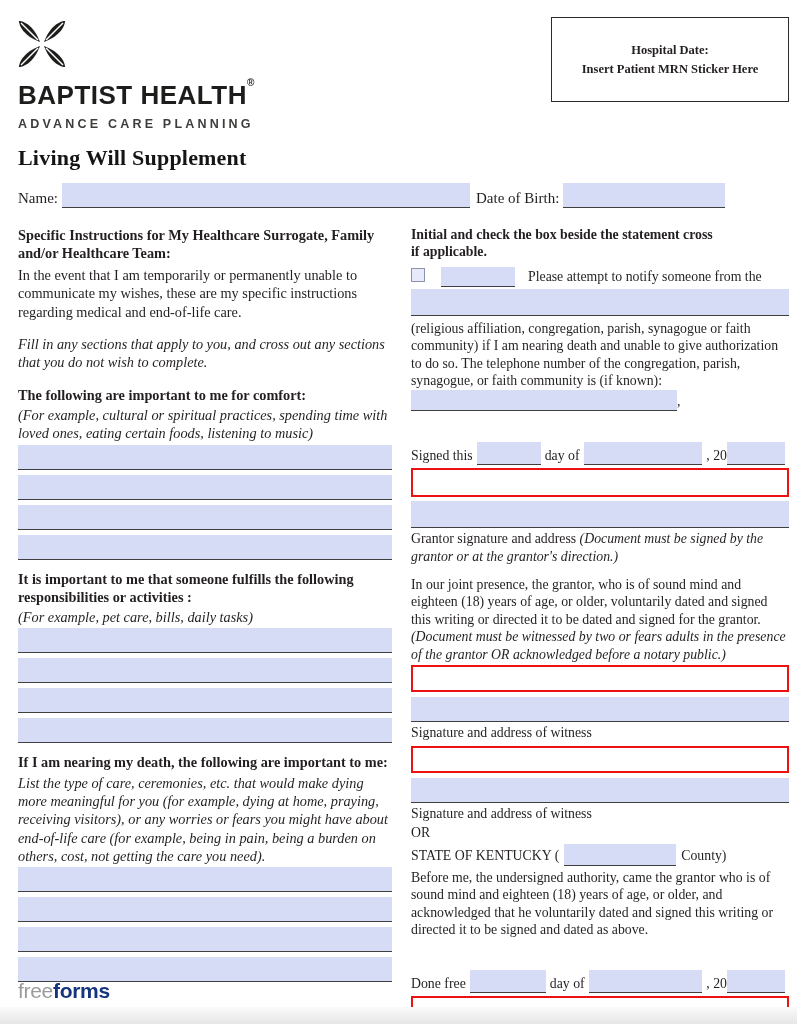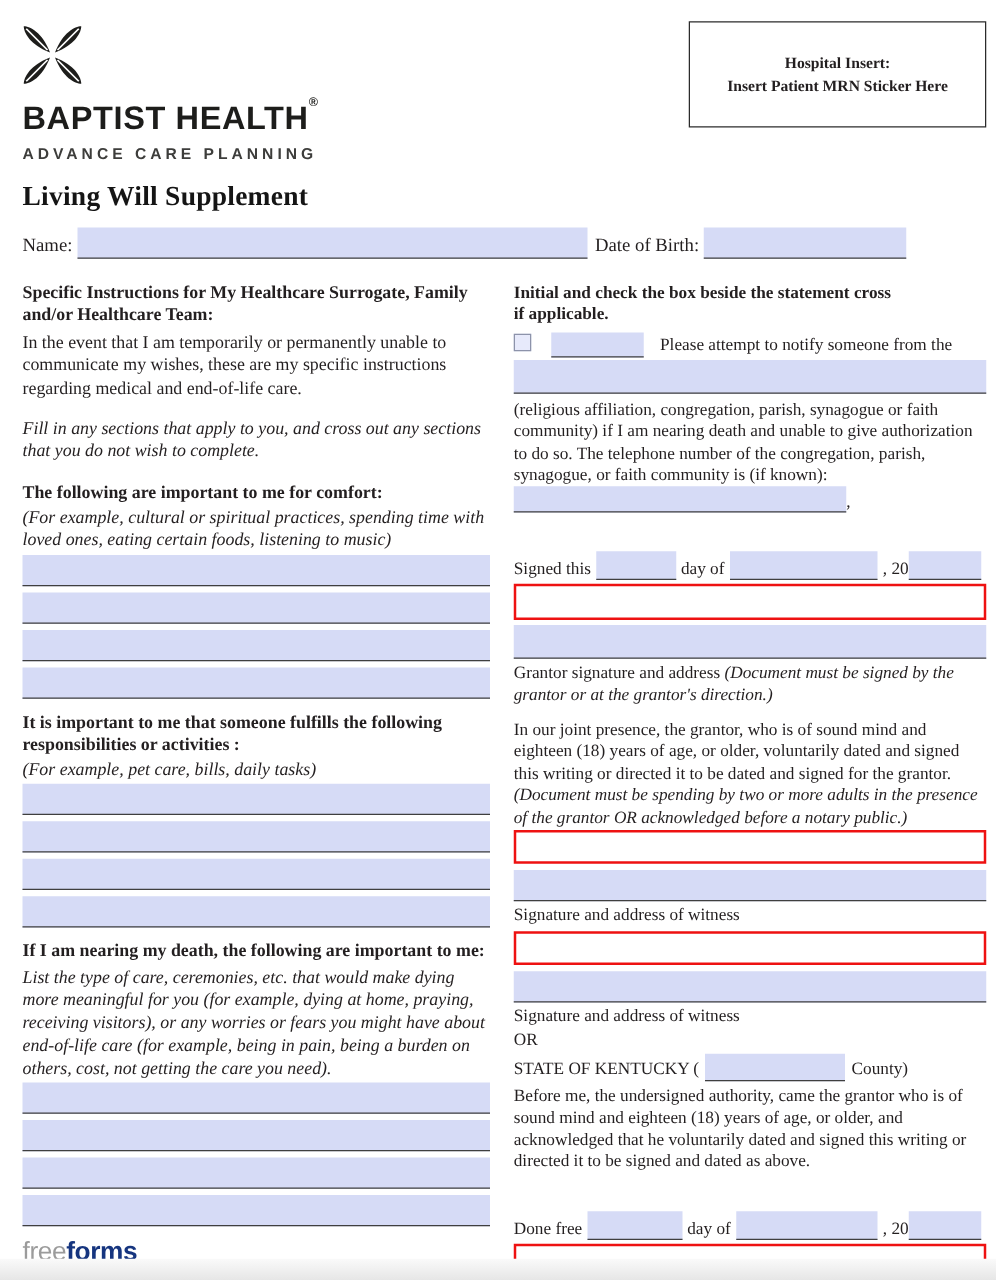--- a/index.html
+++ b/index.html
@@ -72,21 +72,21 @@
   .w-day{width:64px;flex:none;}
   .w-month{flex:1 1 auto;min-width:0;}
   .w-year{width:58px;flex:none;}
   .labelrow{display:flex;align-items:flex-end;margin-bottom:5px;margin-left:19px;}
   .labelrow .lbl{white-space:nowrap;padding:0 4px 1px 0;}
   .state-row{display:flex;align-items:flex-end;margin-bottom:3px;white-space:nowrap;}
   .state-row .field{width:112px;height:22px;margin:0 5px;flex:none;}
   .state-row span{padding-bottom:1px;}
   
   .footer-brand{
-    position:absolute;left:18px;bottom:10px;
+    position:absolute;left:18px;bottom:21px;
     font-family:"Liberation Sans","DejaVu Sans",sans-serif;font-size:21px;letter-spacing:-.3px;
   }
   .footer-brand .free{color:var(--footer-free);font-weight:400;}
   .footer-brand .forms{color:var(--footer-forms);font-weight:bold;}
   .bottom-strip{position:absolute;left:0;right:0;bottom:0;height:17px;background:linear-gradient(180deg,#fafafa,#e6e6e6);}
 </style>
 </head>
 <body>
 
 <div class="page">
@@ -108,21 +108,21 @@
             <line x1="45" y1="45" x2="28" y2="28"></line>
           </g>
         </svg>
       </span>
       <div class="brand-text">
         <div class="brand-name"><span>BAPTIST HEALTH</span><sup>®</sup></div>
         <div class="brand-sub">ADVANCE CARE PLANNING</div>
       </div>
     </div>
     <div class="mrn-box">
-      <div>Hospital Insert:</div>
+      <div>Hospital Date:</div>
       <div>Insert Patient MRN Sticker Here</div>
     </div>
   </div>
 
   <div class="title">Living Will Supplement</div>
 
   <div class="name-row">
     <span class="lbl">Name:</span>
     <input class="field grow" style="max-width: 408px;" value="">
     <span class="lbl" style="padding-left:6px;">Date of Birth:</span>
@@ -182,21 +182,21 @@
         <input class="field w-day" style="">
         <span>day of</span>
         <input class="field w-month" style="">
         <span style="padding-right:0;">, 20</span>
         <input class="field w-year" style="">
       </div>
       <div class="sig-box mb4"></div>
       <input class="field fullline mb2" style="">
       <p class="mb10"><span>Grantor signature and address </span><span class="it">(Document must be signed by the grantor or at the grantor's direction.)</span></p>
 
-      <p class="mb2"><span>In our joint presence, the grantor, who is of sound mind and eighteen (18) years of age, or older, voluntarily dated and signed this writing or directed it to be dated and signed for the grantor. </span><span class="it">(Document must be spending by two or more adults in the presence of the grantor OR acknowledged before a notary public.)</span></p>
+      <p class="mb2"><span>In our joint presence, the grantor, who is of sound mind and eighteen (18) years of age, or older, voluntarily dated and signed this writing or directed it to be dated and signed for the grantor. </span><span class="it">(Document must be witnessed by two or fears adults in the presence of the grantor OR acknowledged before a notary public.)</span></p>
 
       <div class="sig-box" style="height:27px;margin-bottom:5px;"></div>
       <input class="field fullline mb2" style="height: 25px;">
       <p class="mb4">Signature and address of witness</p>
 
       <div class="sig-box" style="height:27px;margin-bottom:5px;"></div>
       <input class="field fullline mb2" style="height: 25px;">
       <p class="mb2">Signature and address of witness</p>
 
       <p class="mb2">OR</p>

